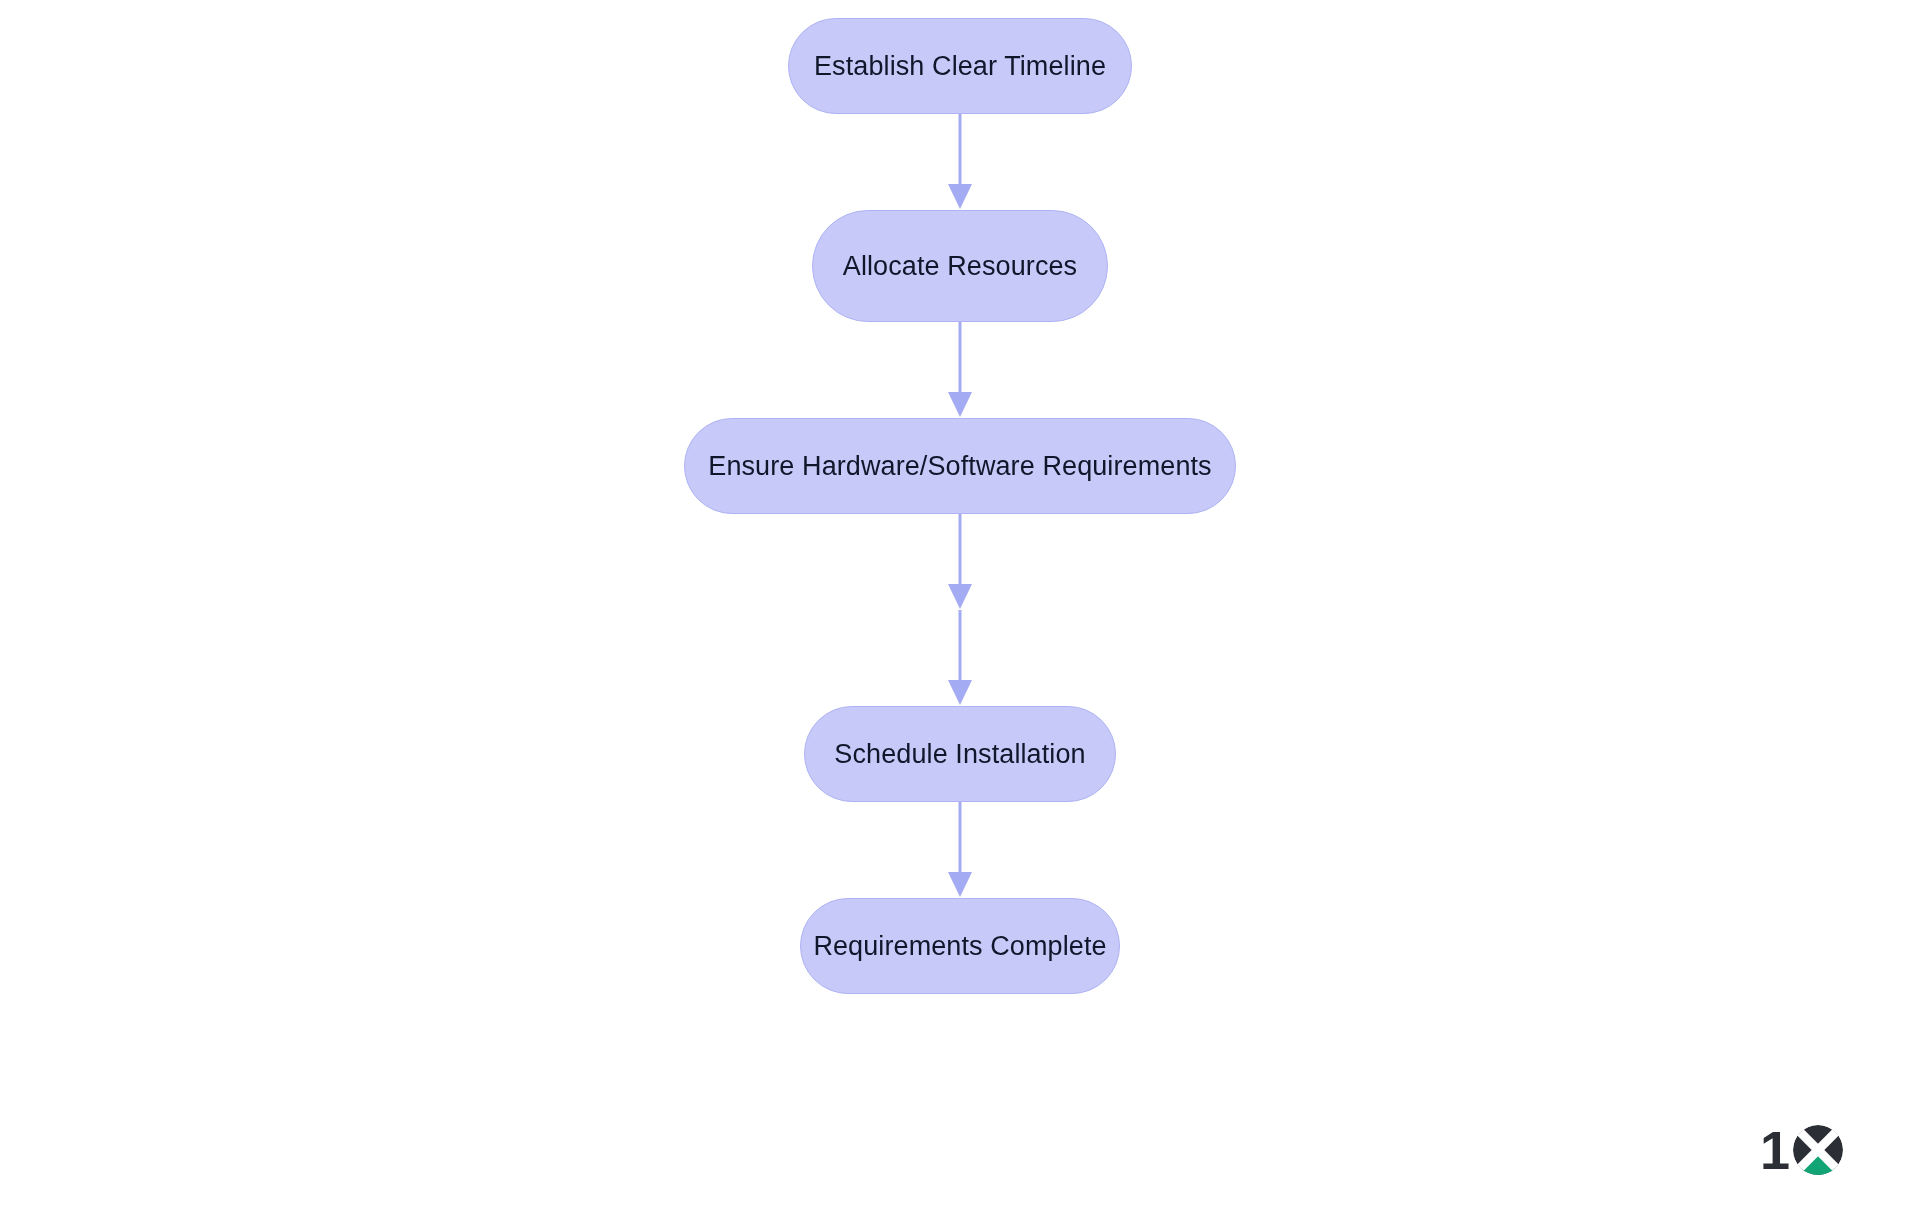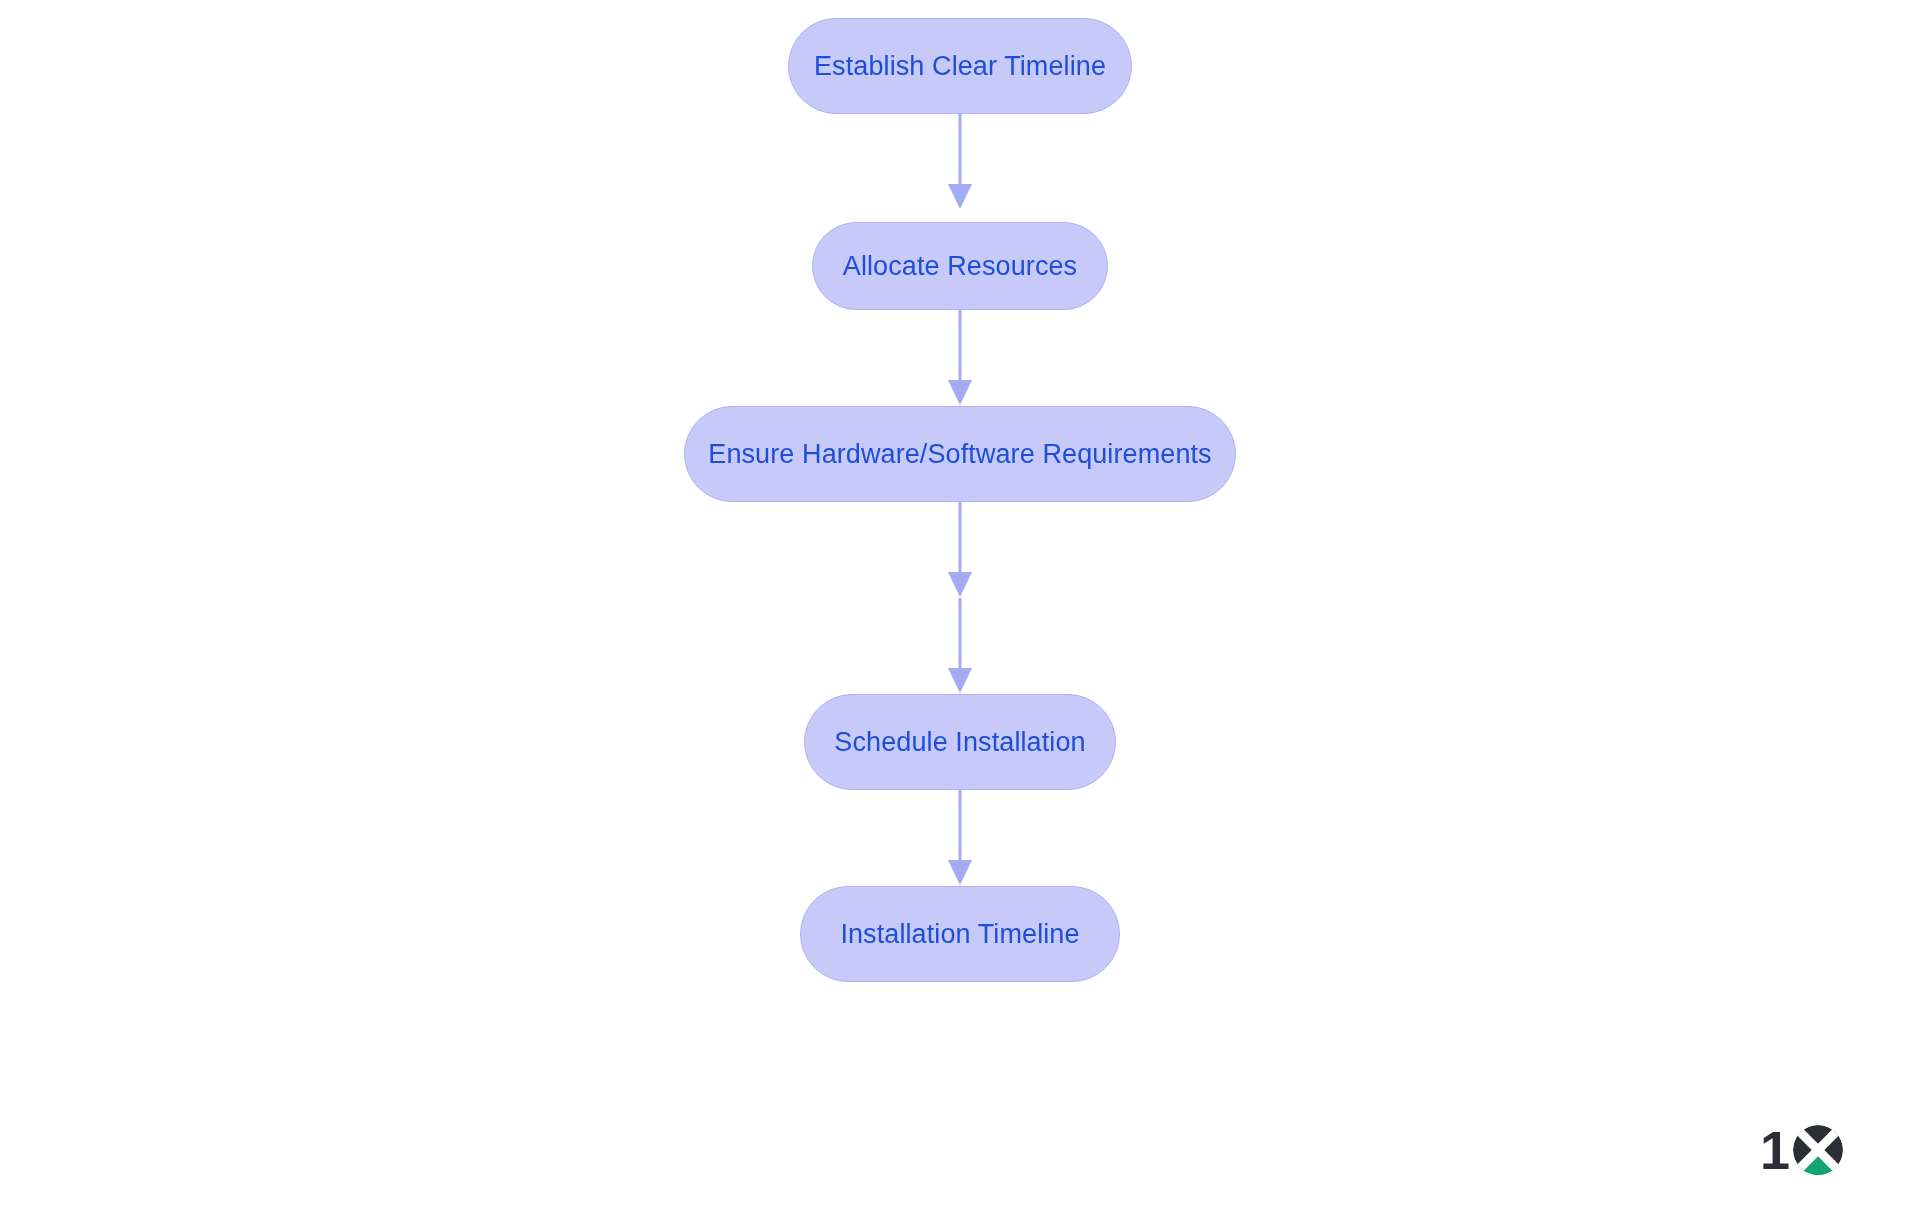--- a/index.html
+++ b/index.html
@@ -42,27 +42,27 @@
     align-items: center;
     justify-content: center;
     text-align: center;
     white-space: nowrap;
     letter-spacing: 0.1px;
   }
 
   .flow-node .node-label {
     font-size: 27px;
     line-height: 1;
-    color: #1d4ed8;
+    color: #0f172a;
     font-weight: 400;
   }
 
   
   .node-w-1 { width: 344px; height: 96px; }
-  .node-w-2 { width: 296px; height: 88px; margin-top: 12px; }
+  .node-w-2 { width: 296px; height: 112px; }
   .node-w-3 { width: 552px; height: 96px; text-align: center; }
   .node-w-4 { width: 452px; height: 96px; }
   .node-w-5 { width: 312px; height: 96px; text-align: right; }
   .node-w-6 { width: 320px; height: 96px; }
 
   .flow-arrow {
     width: 40px;
     height: 96px;
     position: relative;
     display: block;
@@ -149,21 +149,21 @@
     </div>
 
     <div class="flow-arrow">
       <svg width="40" height="96" viewBox="0 0 40 96" aria-hidden="true">
         <line x1="20" y1="0" x2="20" y2="78" stroke="#a3abf2" stroke-width="3"></line>
         <polygon points="20,95 8,70 32,70" fill="#a3abf2"></polygon>
       </svg>
     </div>
 
     <div class="flow-node node-w-6">
-      <span class="node-label">Installation Timeline</span>
+      <span class="node-label">Requirements Complete</span>
     </div>
 
   </div>
 </div>
 
 <div id="brand-logo">
   <span class="logo-one">1</span>
   <span class="logo-mark">
     <svg width="52" height="52" viewBox="0 0 52 52" aria-hidden="true">
       <defs>

